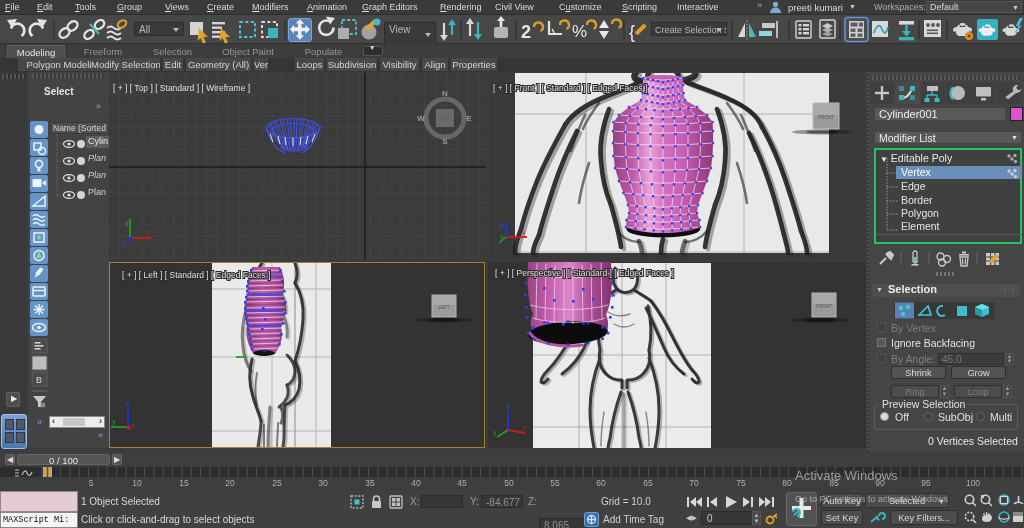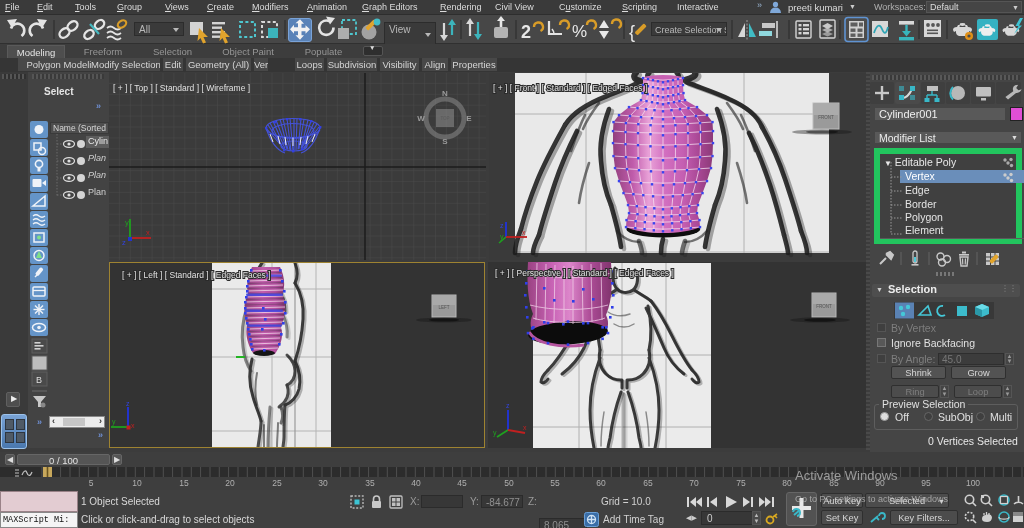--- a/index.html
+++ b/index.html
@@ -907,21 +907,21 @@
         </g>
 </svg>
 <div class="abs" style="left:8px;top:35px;width:132px;height:14px;background:#595959;border:1px solid #454545;">
         <span style="position:absolute;left:4px;top:0px;font-size:11px;color:#f0f0f0;">Cylinder001</span>
       </div>
 <div class="abs" style="left:144px;top:35px;width:13px;height:14px;background:#e14fd5;border:1px solid #222;"></div>
 <div class="abs" style="left:8px;top:59px;width:148px;height:13px;background:#595959;border:1px solid #454545;">
         <span style="position:absolute;left:4px;top:0px;font-size:10.5px;color:#ececec;">Modifier List</span>
         <span style="position:absolute;right:3px;top:2px;font-size:7px;color:#ddd">▼</span>
       </div>
-<div class="abs" style="left:8px;top:76px;width:148px;height:96px;background:#404040;border:6px solid #22c55e;">
+<div class="abs" style="left:8px;top:76px;width:148px;height:96px;background:#404040;border:2px solid #22c55e;">
 <div style="position:absolute;left:4px;top:2px;font-size:10.5px;color:#e8e8e8;"><span style="font-size:8px;">▼</span>&nbsp;Editable Poly</div>
 <svg style="position:absolute;right:2px;top:3px" width="12" height="11">
           <circle cx="3" cy="3" r="1.7" fill="#aaa"></circle>
           <circle cx="9" cy="2.5" r="1.7" fill="#aaa"></circle>
           <circle cx="6" cy="6" r="1.7" fill="#aaa"></circle>
           <circle cx="9.5" cy="8.5" r="1.7" fill="#aaa"></circle>
         </svg>
 <div style="position:absolute;left:20px;top:16px;width:126px;height:13px;background:#6a8eba;"></div>
 <div style="position:absolute;left:25px;top:16px;font-size:10.5px;color:#fff;">Vertex</div>
 <svg style="position:absolute;right:2px;top:18px" width="12" height="11">

